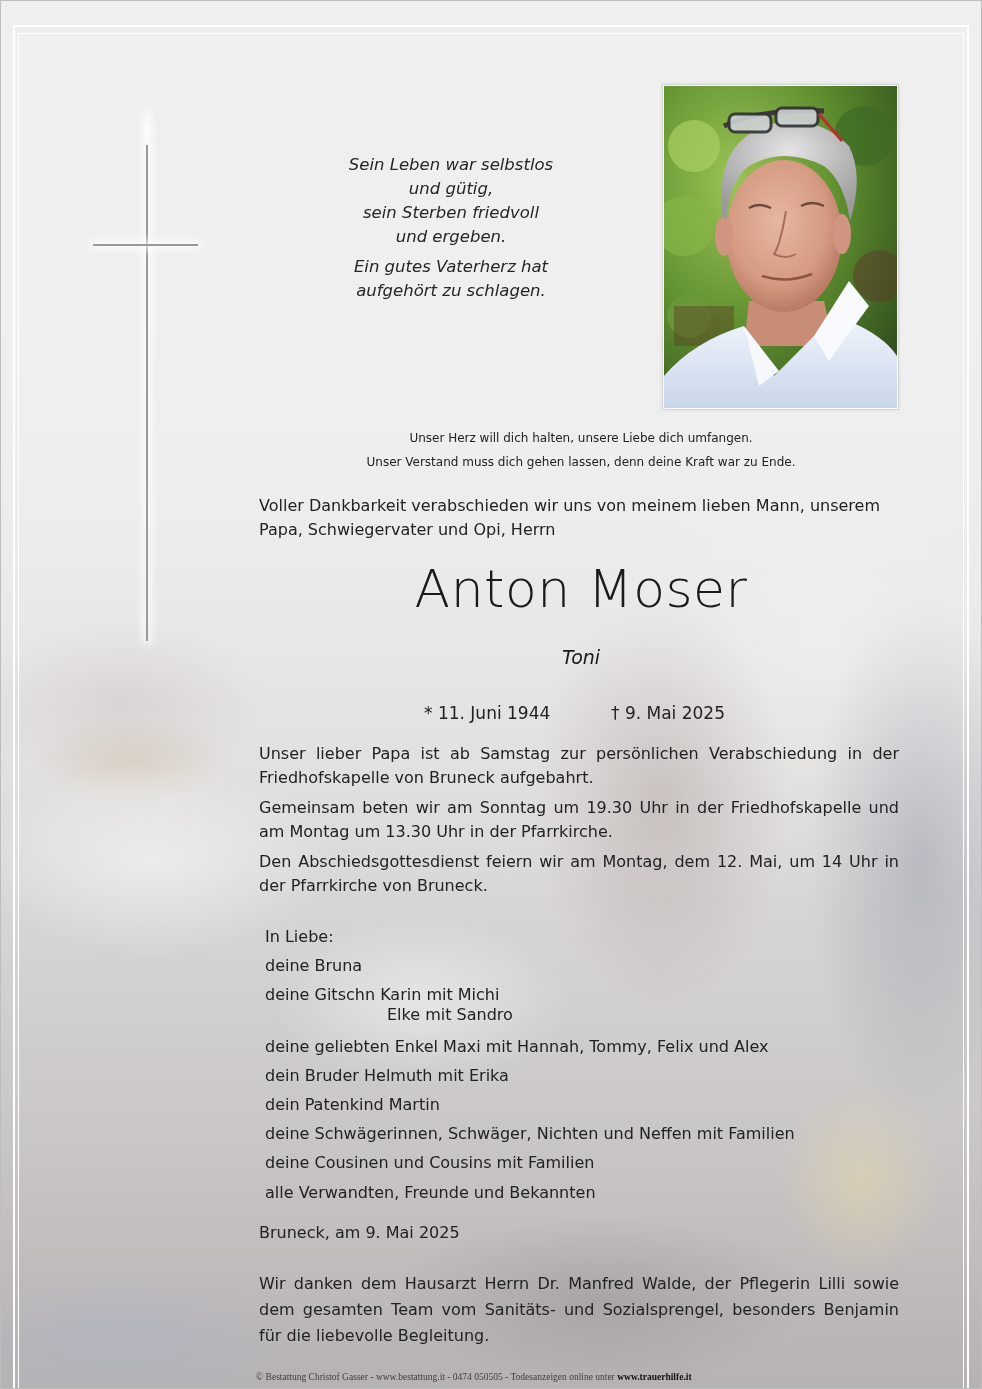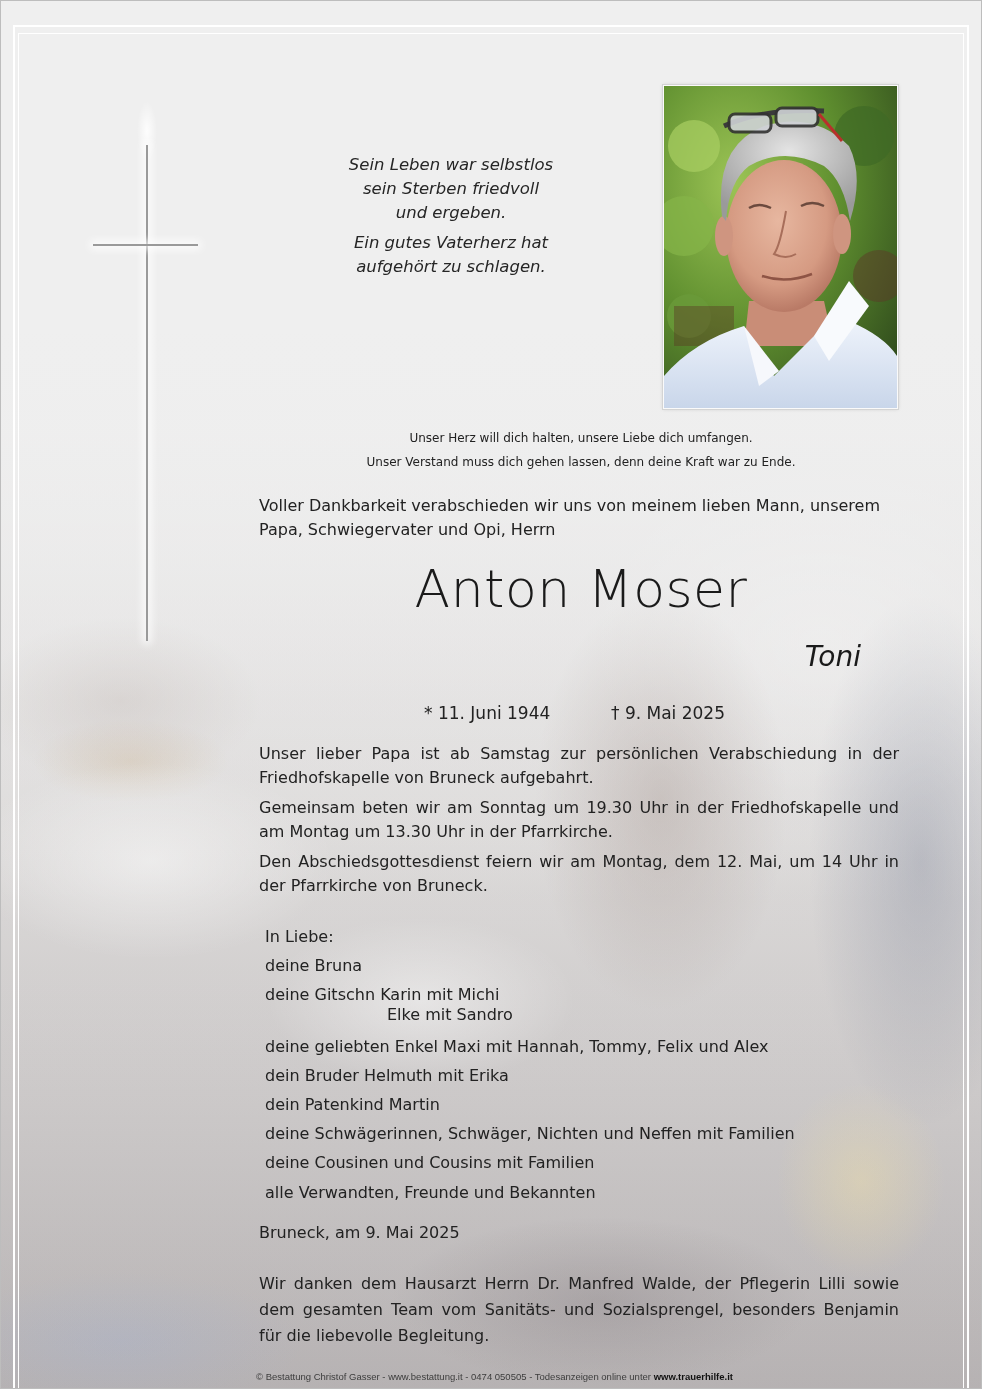--- a/index.html
+++ b/index.html
@@ -92,21 +92,21 @@
       font-size: 16px; line-height: 24px; color: #222;
     }
     .name {
       position: absolute; left: 300px; top: 556px; width: 560px;
       text-align: center; font-size: 52px; line-height: 64px;
       font-weight: 200; color: #1a1a1a;
       letter-spacing: 0.5px;
     }
     .nickname {
       position: absolute; left: 300px; top: 638px; width: 560px;
-      text-align: right; font-size: 28px; line-height: 36px;
+      text-align: center; font-size: 19px; line-height: 36px;
       font-style: italic; font-weight: 200; color: #1a1a1a;
     }
     .dates {
       position: absolute; left: 420px; top: 700px; width: 360px;
       font-size: 17px; line-height: 24px; color: #222;
     }
     .dates .birth { position: absolute; left: 3px; top: 0; white-space: nowrap; }
     .dates .death { position: absolute; left: 190px; top: 0; white-space: nowrap; }
     .body-text {
       position: absolute; left: 258px; top: 741px; width: 640px;
@@ -123,21 +123,21 @@
       position: absolute; left: 258px; top: 1220px; width: 640px;
       font-size: 16px; line-height: 24px; color: #222;
     }
     .thanks {
       position: absolute; left: 258px; top: 1270px; width: 640px;
       font-size: 16px; line-height: 26px; color: #222; text-align: justify;
     }
     .footer {
       position: absolute; left: 255px; top: 1369px; width: 720px;
       font-size: 9.5px; line-height: 14px; color: #3c3c3c;
-      font-family: Liberation Sans, sans-serif; white-space: nowrap;
+      font-family: Liberation Serif, serif; white-space: nowrap;
     }
     .footer b { font-weight: bold; color: #111; }
   </style>
 </head>
 <body>
 
 <div class="page">
   <div class="art"></div>
   <div class="art-overlay"></div>
   <div class="frame-outer"></div>
@@ -145,20 +145,21 @@
 
   <div>
     <div class="cross-glow"></div>
     <div class="cross-v"></div>
     <div class="cross-h"></div>
   </div>
 
   <div class="poem">
     <p>
       <span>Sein Leben war selbstlos</span>
+      <span>und gütig,</span>
       <span>sein Sterben friedvoll</span>
       <span>und ergeben.</span>
     </p>
     <p>
       <span>Ein gutes Vaterherz hat</span>
       <span>aufgehört zu schlagen.</span>
     </p>
   </div>
 
   <div class="photo" title="Portrait of Anton Moser">

